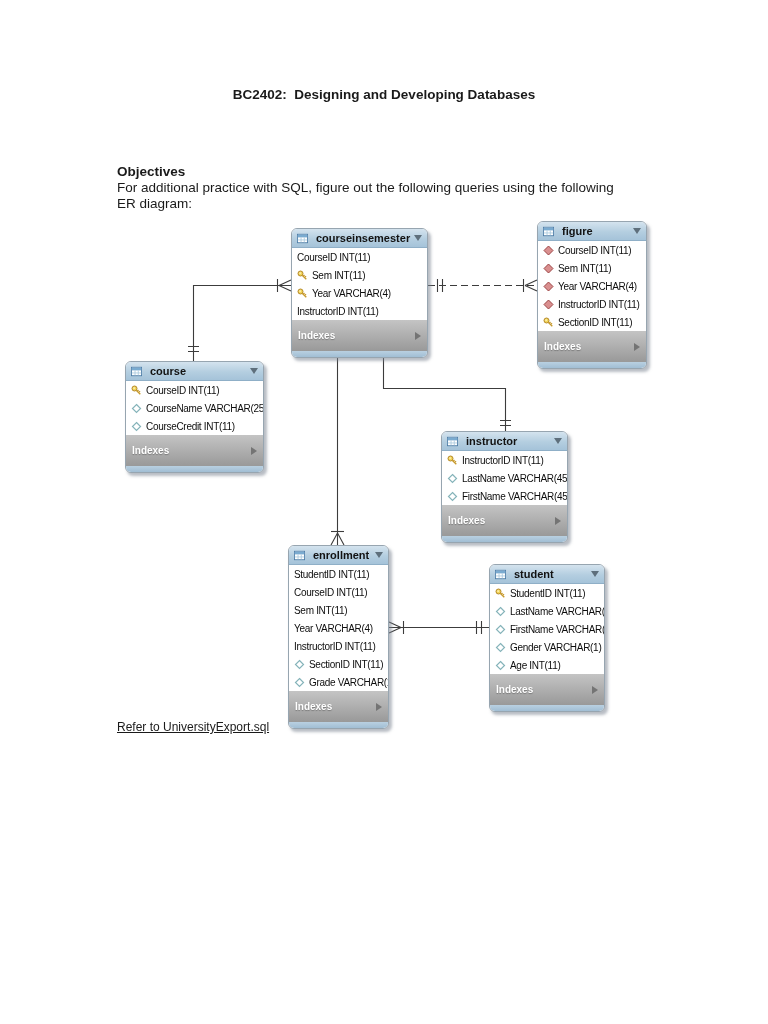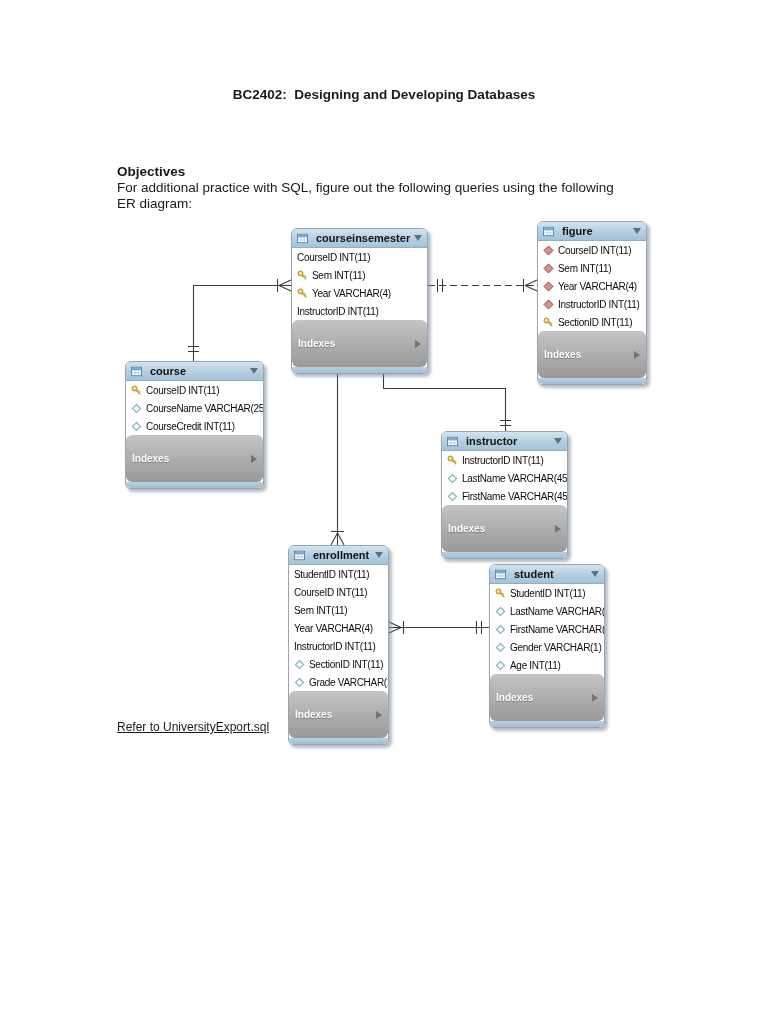--- a/index.html
+++ b/index.html
@@ -24,22 +24,22 @@
   .er-head{height:18px;display:flex;align-items:center;gap:4px;padding:0 5px;
         background:linear-gradient(#d4e3ee,#b4cee0 55%,#a5c3d9);border-bottom:1px solid #8fafc7;}
   .tbl-name{font-weight:bold;font-size:11px;color:#121212;flex:1;line-height:1;}
   .caret-down{width:0;height:0;border-left:4px solid transparent;border-right:4px solid transparent;
         border-top:6px solid #5e6f7c;flex:none;}
   .er-row{height:18px;display:flex;align-items:center;padding-left:5px;font-size:10px;
         letter-spacing:-0.3px;color:#0d0d0d;white-space:nowrap;}
   .ic{width:11px;height:11px;margin-right:4px;display:inline-flex;flex:none;}
   .ic svg{width:11px;height:11px;}
   .er-indexes{height:15px;background:linear-gradient(#c4c4c4,#999);color:#fff;font-weight:bold;
-        font-size:10px;display:flex;align-items:center;justify-content:space-between;padding:16px 6px;
-        text-shadow:0 1px 1px rgba(90,90,90,.6);border-radius:6px;}
+        font-size:10px;display:flex;align-items:center;justify-content:space-between;padding:8px 6px;
+        text-shadow:0 1px 1px rgba(90,90,90,.6);}
   .arrow-right{width:0;height:0;border-top:4px solid transparent;border-bottom:4px solid transparent;
         border-left:6px solid #747474;}
   .er-foot{height:6px;background:linear-gradient(#b9d0e1,#a1bed4);}
 </style>
 </head>
 <body>
 
 <div class="page">
 
   <div class="doc-title">BC2402:  Designing and Developing Databases</div>

